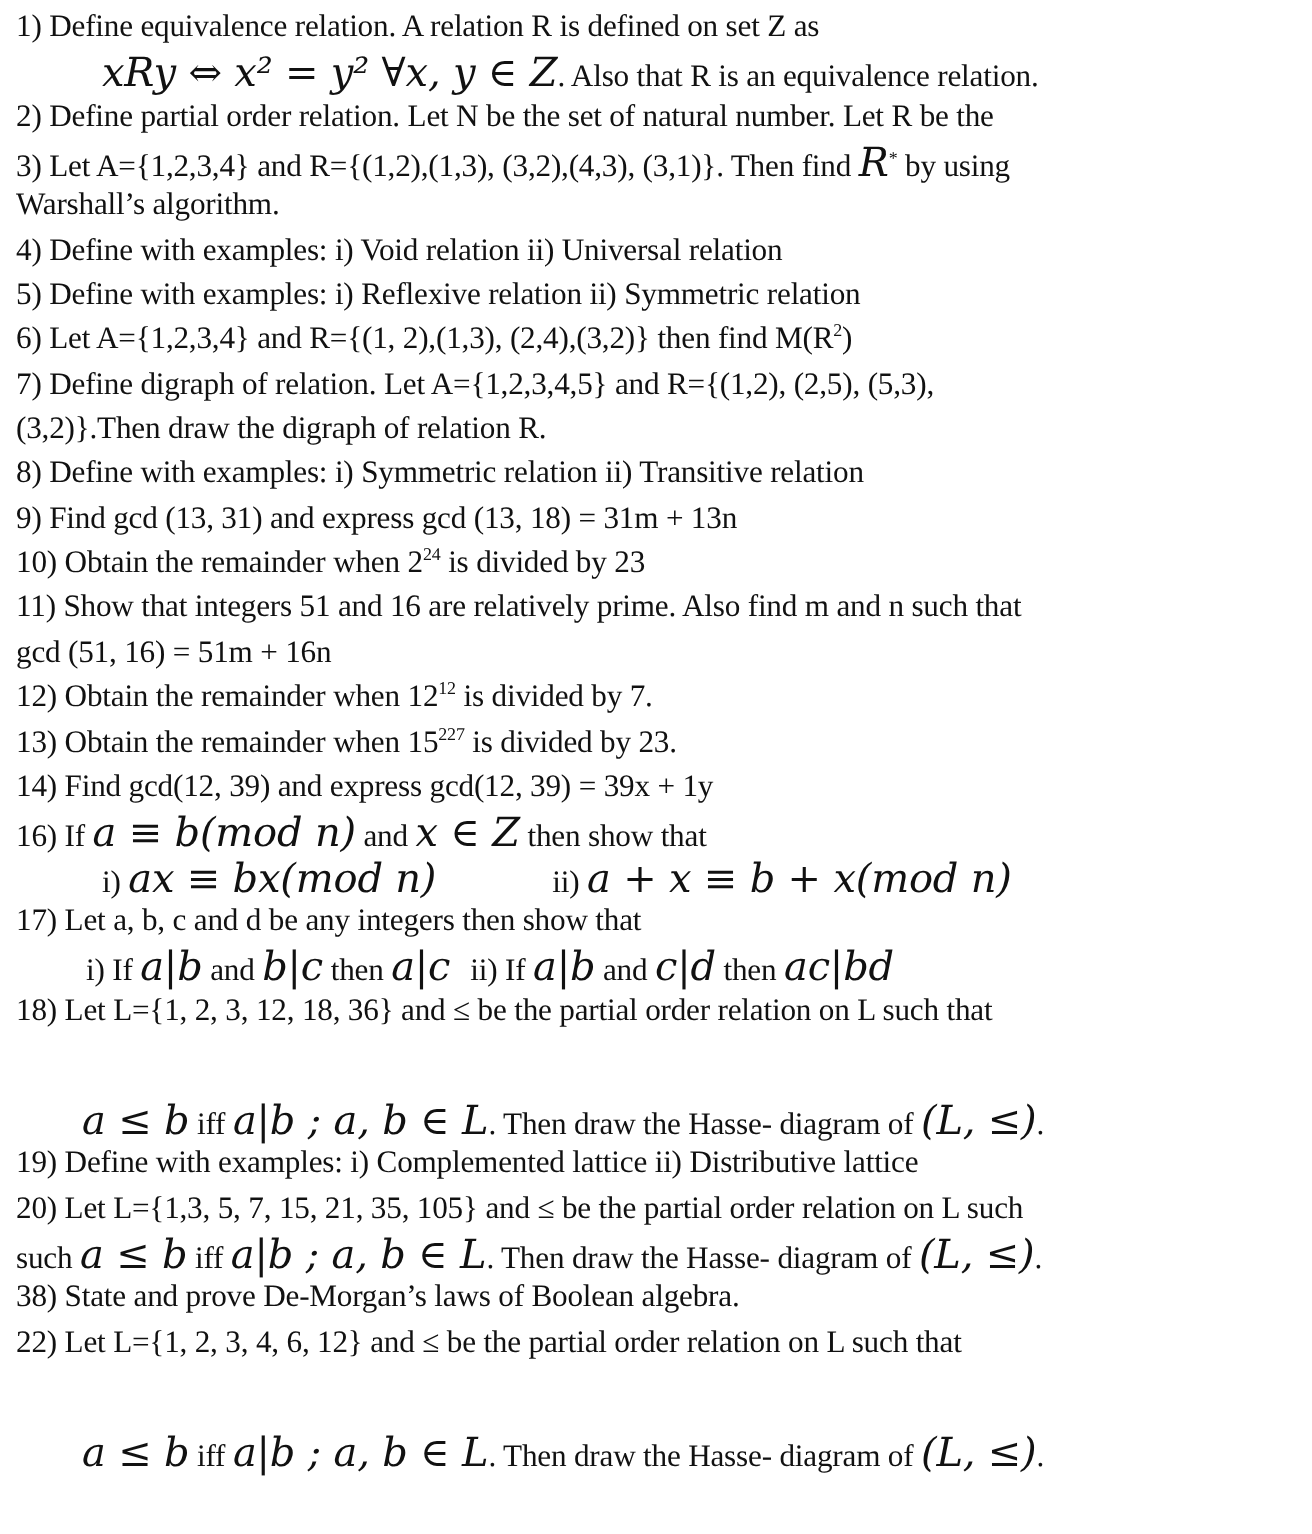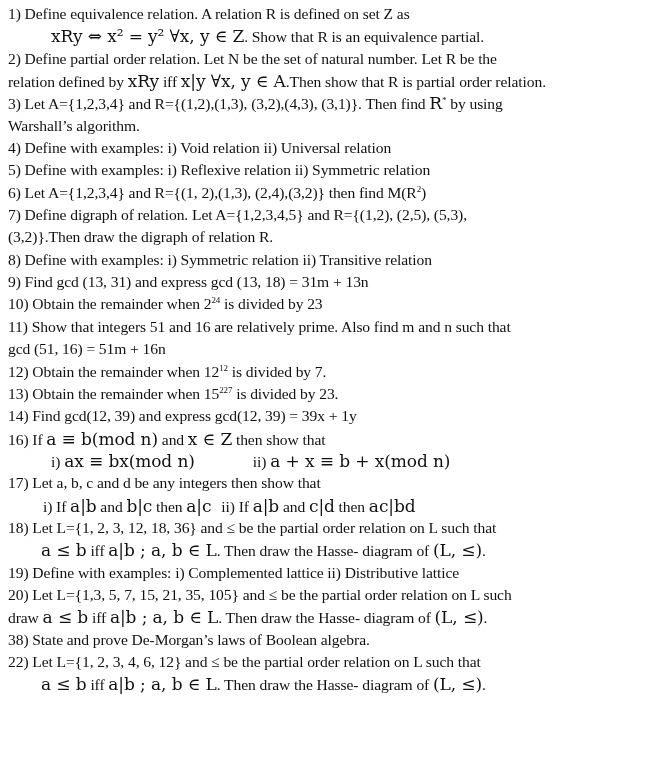--- a/index.html
+++ b/index.html
@@ -2,36 +2,35 @@
 <html><head>
 <meta charset="utf-8">
 <style>
   html, body { margin: 0; padding: 0; background: #ffffff; }
   body { width: 656px; height: 767px; overflow: hidden; position: relative;
          font-family: "Liberation Serif", "DejaVu Serif", serif; color: #111; }
   #doc { position: absolute; left: 8px; top: 3px; width: 640px; }
   .line { height: 22.35px; line-height: 22.35px; font-size: 15.6px; white-space: nowrap; letter-spacing: -0.1px; }
   .ind1 { padding-left: 43px; }
   .ind2 { padding-left: 35px; }
-  .ind3 { padding-left: 33px; }
-  .m { font-family: "DejaVu Serif", serif; font-size: 17px; }
+  .ind3 { padding-left: 33px; margin-top: 32px; }
+  .m { font-style: italic; font-family: "DejaVu Serif", serif; font-size: 20px; }
   sup { font-size: 9px; vertical-align: 6px; line-height: 0; }
   .gap { display: inline-block; width: 10px; }
   .gap2 { display: inline-block; width: 58px; }
 </style>
 </head>
 <body>
 
 <div id="doc">
 
   <div class="line"><span>1)  Define equivalence relation. A relation R is defined on set Z as</span></div>
-  <div class="line ind1"><span class="m">xRy ⇔ x² = y² ∀x, y ∈ Z</span><span>. Show that R is an equivalence partial.</span></div>
+  <div class="line ind1"><span class="m">xRy ⇔ x² = y² ∀x, y ∈ Z</span><span>. Also that R is an equivalence relation.</span></div>
 
   <div class="line"><span>2) Define partial order relation. Let N be the set of natural number. Let R be the</span></div>
-  <div class="line"><span>relation defined by </span><span class="m">xRy</span><span> iff </span><span class="m">x|y ∀x, y ∈ A</span><span>.Then show that R is partial order relation.</span></div>
 
   <div class="line"><span>3) Let A={1,2,3,4} and R={(1,2),(1,3), (3,2),(4,3), (3,1)}. Then find </span><span class="m">R</span><sup>*</sup><span> by   using</span></div>
   <div class="line"><span>Warshall’s algorithm.</span></div>
 
   <div class="line"><span>4) Define with examples:  i) Void relation   ii) Universal relation</span></div>
   <div class="line"><span>5) Define with examples: i) Reflexive relation ii) Symmetric relation</span></div>
   <div class="line"><span>6) Let A={1,2,3,4} and R={(1, 2),(1,3), (2,4),(3,2)} then find M(R</span><sup>2</sup><span>)</span></div>
 
   <div class="line"><span>7) Define digraph of relation. Let A={1,2,3,4,5} and R={(1,2), (2,5), (5,3),</span></div>
   <div class="line"><span>(3,2)}.Then draw the digraph of relation R.</span></div>
@@ -53,20 +52,20 @@
 
   <div class="line"><span>17) Let a, b, c and d be any integers then show that</span></div>
   <div class="line ind2"><span>i) If </span><span class="m">a|b</span><span> and </span><span class="m">b|c</span><span> then </span><span class="m">a|c</span><span class="gap"></span><span>ii) If </span><span class="m">a|b</span><span> and </span><span class="m">c|d</span><span> then </span><span class="m">ac|bd</span></div>
 
   <div class="line"><span>18) Let L={1, 2, 3, 12, 18, 36} and ≤ be the partial order relation on L such that</span></div>
   <div class="line ind3"><span class="m">a ≤ b</span><span> iff </span><span class="m">a|b ; a, b  ∈ L</span><span>. Then draw the Hasse- diagram of </span><span class="m">(L, ≤)</span><span>.</span></div>
 
   <div class="line"><span>19) Define with examples: i) Complemented lattice ii) Distributive lattice</span></div>
 
   <div class="line"><span>20) Let L={1,3, 5, 7, 15, 21, 35, 105} and ≤ be the partial order relation on L such</span></div>
-  <div class="line"><span>draw </span><span class="m">a ≤ b</span><span> iff </span><span class="m">a|b ; a, b  ∈ L</span><span>. Then draw the Hasse- diagram of </span><span class="m">(L, ≤)</span><span>.</span></div>
+  <div class="line"><span>such </span><span class="m">a ≤ b</span><span> iff </span><span class="m">a|b ; a, b  ∈ L</span><span>. Then draw the Hasse- diagram of </span><span class="m">(L, ≤)</span><span>.</span></div>
 
   <div class="line"><span>38) State and prove De-Morgan’s laws of Boolean algebra.</span></div>
 
   <div class="line"><span>22) Let L={1, 2, 3, 4, 6, 12} and ≤ be the partial order relation on L such that</span></div>
   <div class="line ind3"><span class="m">a ≤ b</span><span> iff </span><span class="m">a|b ; a, b  ∈ L</span><span>. Then draw the Hasse- diagram of </span><span class="m">(L, ≤)</span><span>.</span></div>
 
 </div>
 
 </body></html>

